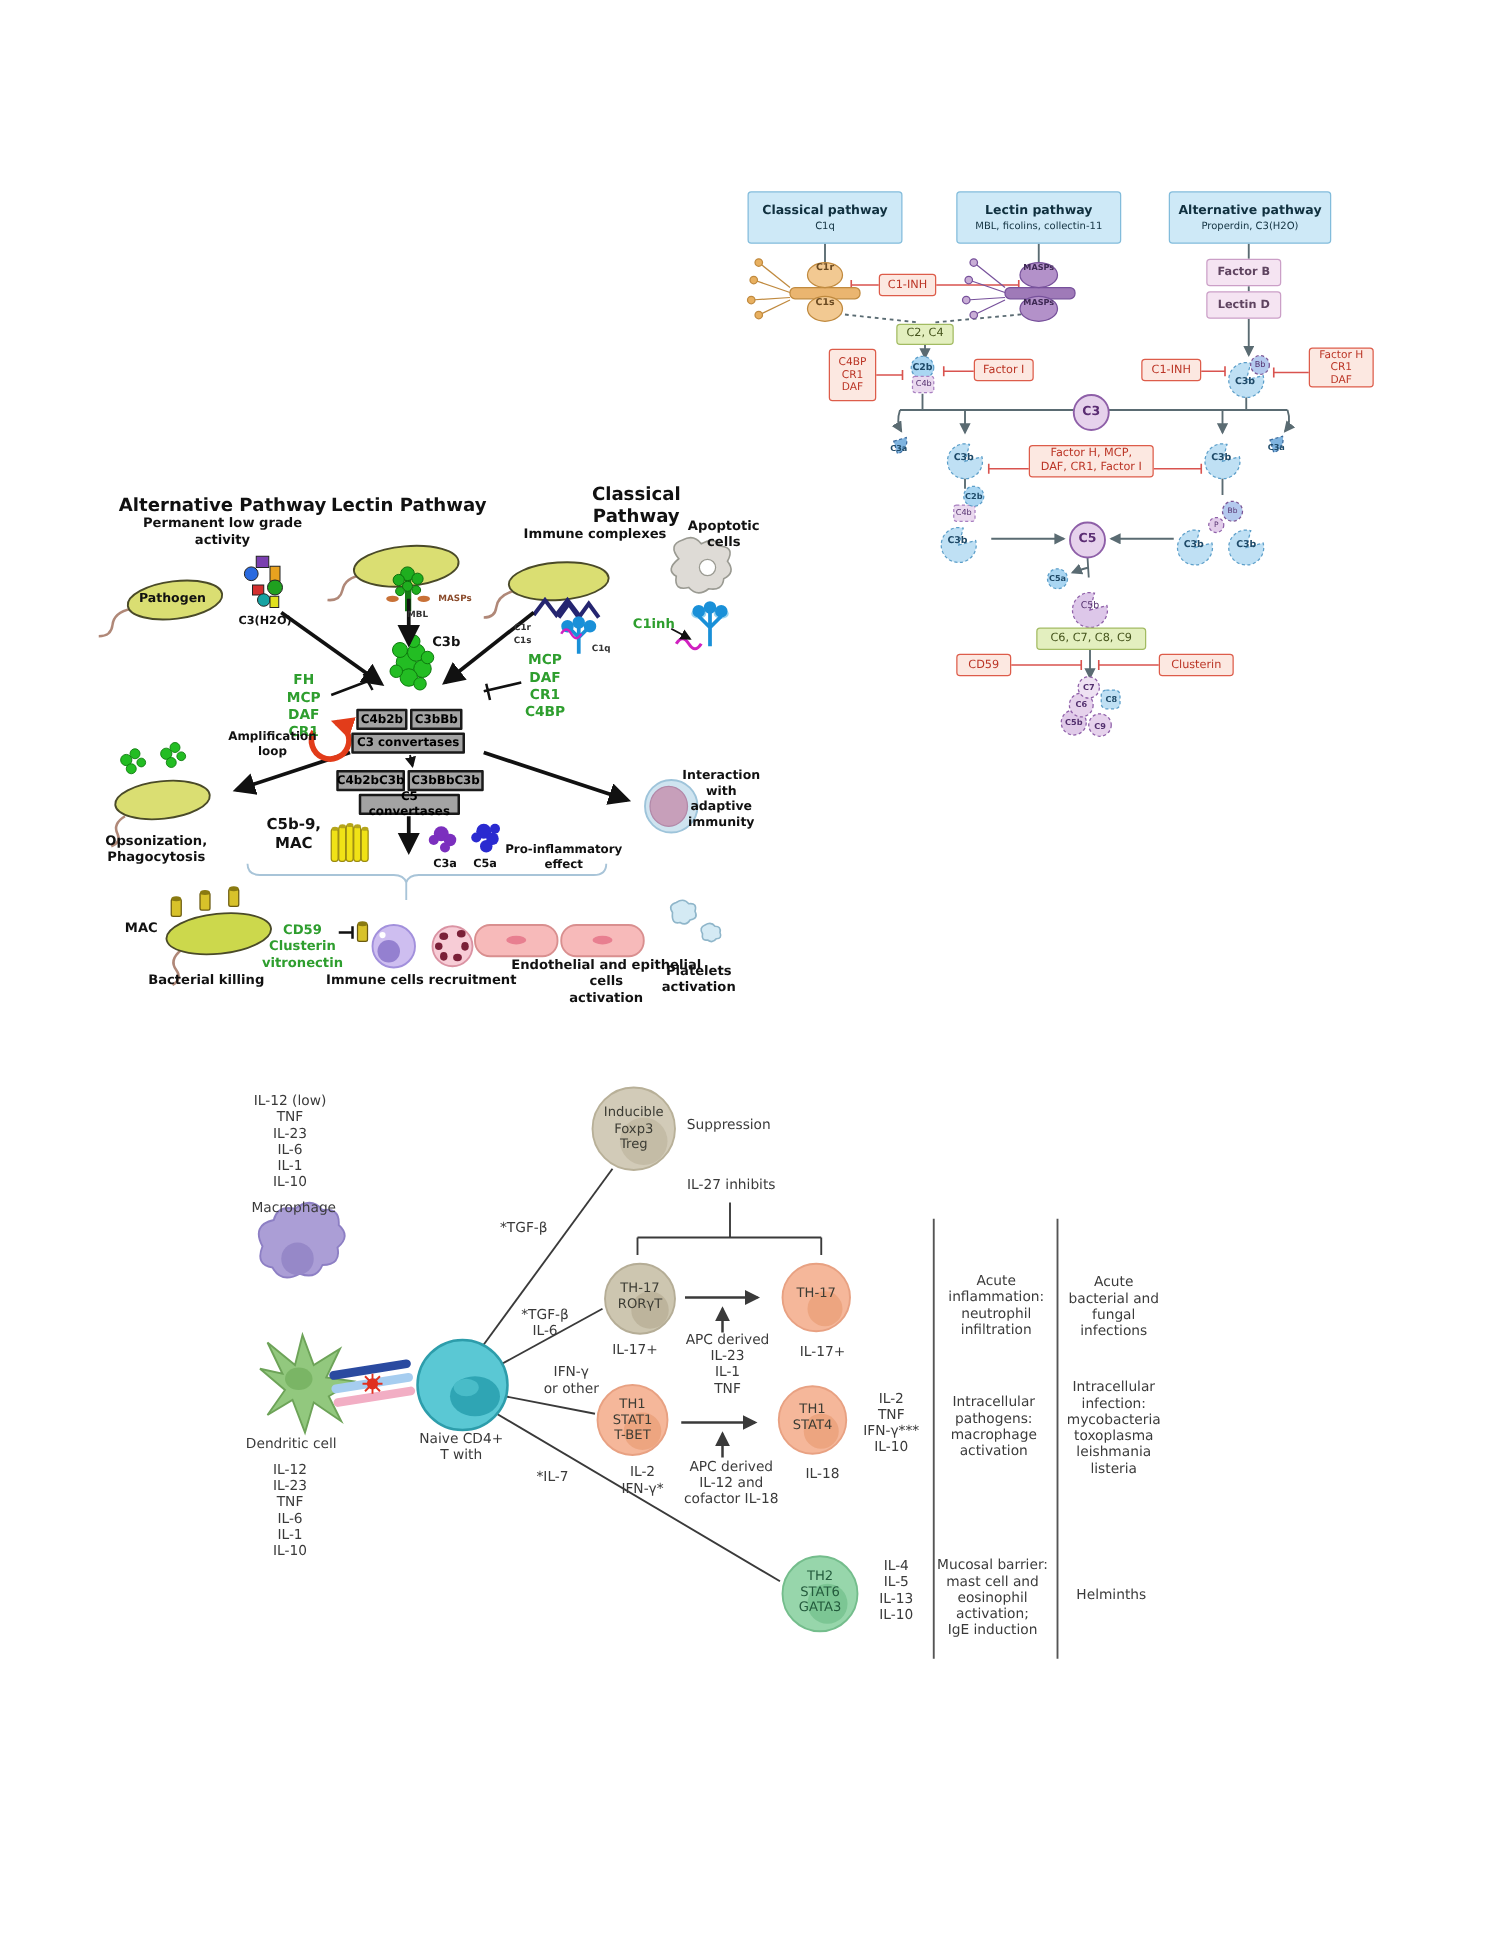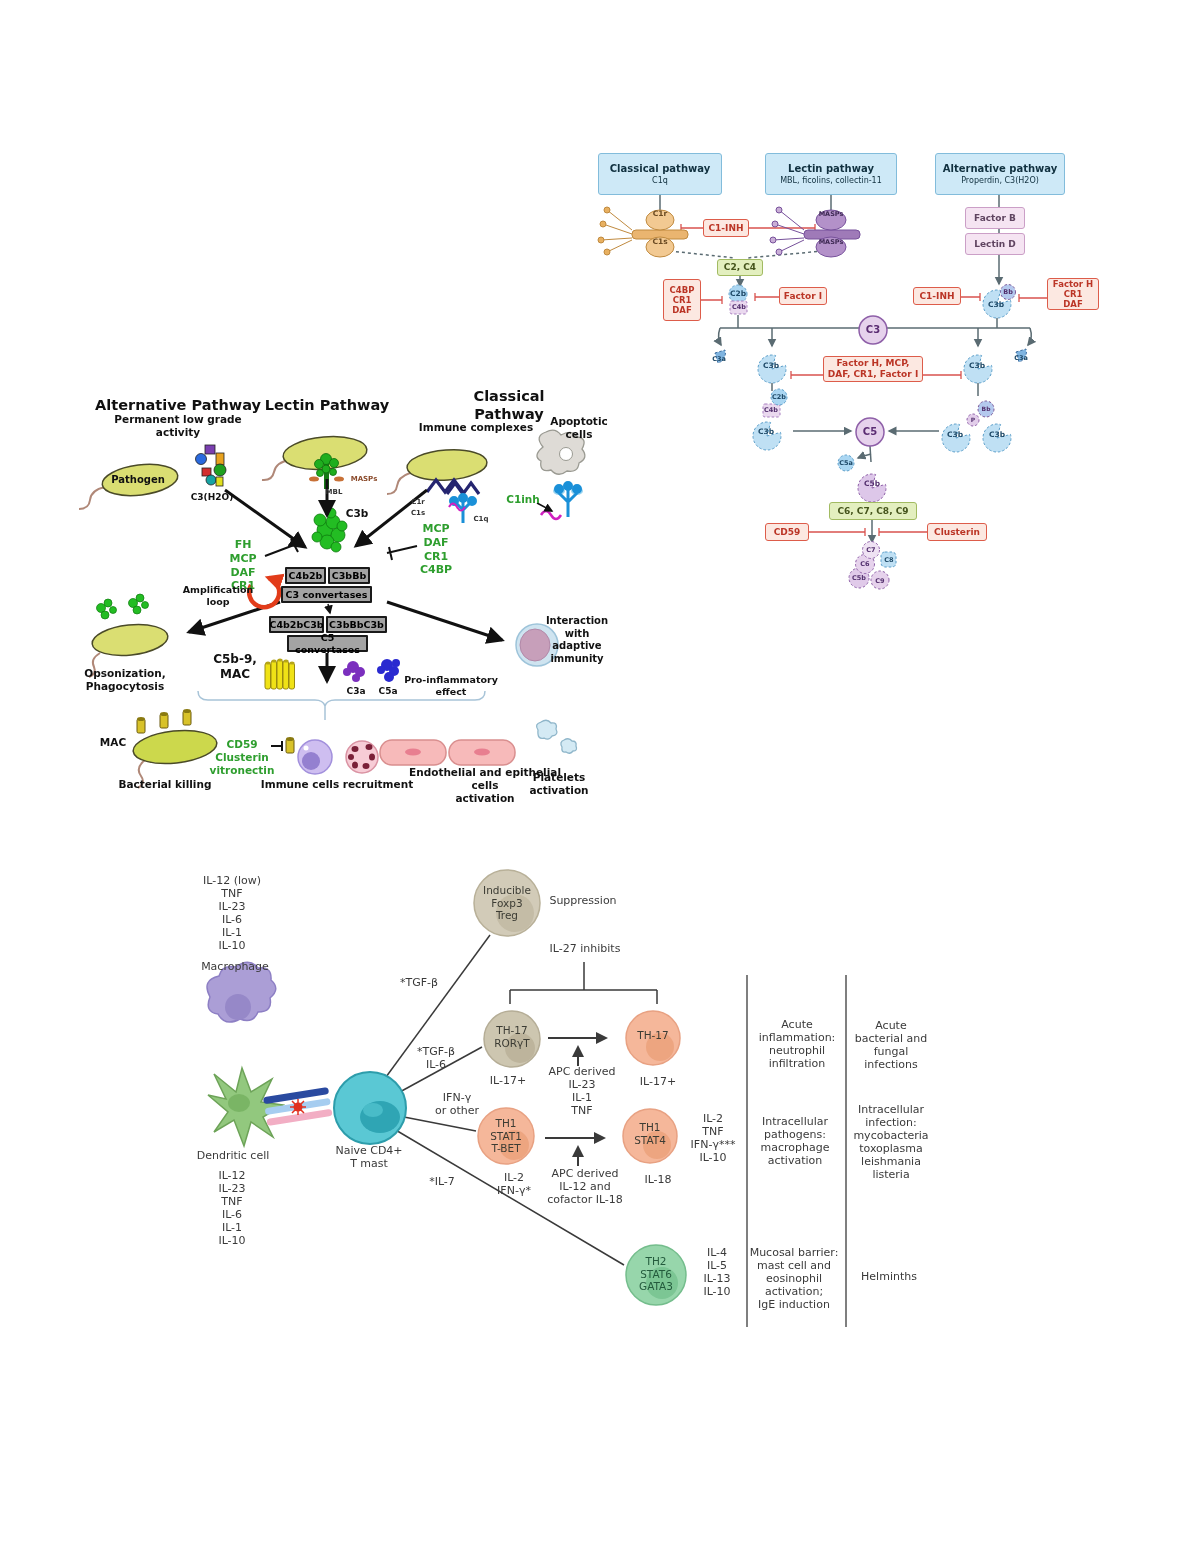--- a/index.html
+++ b/index.html
@@ -5,25 +5,25 @@
 *{margin:0;padding:0;box-sizing:border-box}
 html,body{background:#fff}
 body{width:1200px;height:1553px;position:relative;font-family:"DejaVu Sans",sans-serif}
 .fig{position:absolute}
 .fig>svg{position:absolute;left:0;top:0;overflow:visible}
 .lb{position:absolute;transform:translate(-50%,-50%);text-align:center;white-space:pre-line;line-height:1.25}
 .bx{position:absolute;display:flex;align-items:center;justify-content:center;text-align:center;white-space:pre-line;line-height:1.2;border-radius:3px}
 .hb{background:#cee9f7;border:1.5px solid #82bcdb;color:#10303f;flex-direction:column}
 .hbt{font-weight:bold;font-size:10px}
 .hbs{font-size:8px;margin-top:1px}
-.rb{background:#fce8e1;border:1.5px solid #dd5c4a;color:#bb3526;font-weight:bold;font-size:9px}
+.rb{background:#fce8e1;border:1.5px solid #dd5c4a;color:#bb3526;font-weight:normal;font-size:9px}
 .pb{background:#f5e4f2;border:1.5px solid #cb9fc7;color:#5f4460;font-weight:bold;font-size:9px}
-.gb{background:#e3efbf;border:1.5px solid #a2bb62;color:#45541c;font-weight:bold;font-size:9px}
+.gb{background:#e3efbf;border:1.5px solid #a2bb62;color:#45541c;font-weight:normal;font-size:9px}
 .f1s{font-size:7.5px;font-weight:bold;color:#1f4a68}
-.f1p{font-size:7.5px;font-weight:bold;color:#53306e}
+.f1p{font-size:7.5px;font-weight:normal;color:#53306e}
 .f1b{font-size:10px;font-weight:bold;color:#5b2d73}
 .f1t{font-size:6.5px;font-weight:bold;color:#53306e}
 .f2h{font-size:14.5px;font-weight:bold;color:#111}
 .f2b{font-size:10.5px;font-weight:bold;color:#111}
 .f2s{font-size:7px;font-weight:bold;color:#333}
 .f2g{color:#2e9e2e;font-weight:bold;font-size:11px}
 .f2g2{color:#2e9e2e;font-weight:bold;font-size:10.5px}
 .wbx{background:#a3a3a3;border:2px solid #1a1a1a;color:#000;font-weight:bold;font-size:9.5px;border-radius:1px}
 .f3{font-size:11px;color:#3a3a3a;line-height:1.18}
 .f3c{font-size:10.5px;color:#3c3c34;line-height:1.2}
@@ -576,21 +576,21 @@
   <div class="lb f3" style="left:272px;top:317px">*IL-7</div>
   <div class="lb f3c" style="left:486px;top:409px;color:#235a3c">TH2
 STAT6
 GATA3</div>
   <div class="lb f3" style="left:547px;top:408px">IL-4
 IL-5
 IL-13
 IL-10</div>
   <div class="lb f3" style="left:63px;top:291px">Dendritic cell</div>
   <div class="lb f3" style="left:199px;top:293px">Naive CD4+
-T mast</div>
+T with</div>
   <div class="lb f3" style="left:62px;top:344px">IL-12
 IL-23
 TNF
 IL-6
 IL-1
 IL-10</div>
   <div class="lb f3" style="left:627px;top:180px">Acute
 inflammation:
 neutrophil
 infiltration</div>

